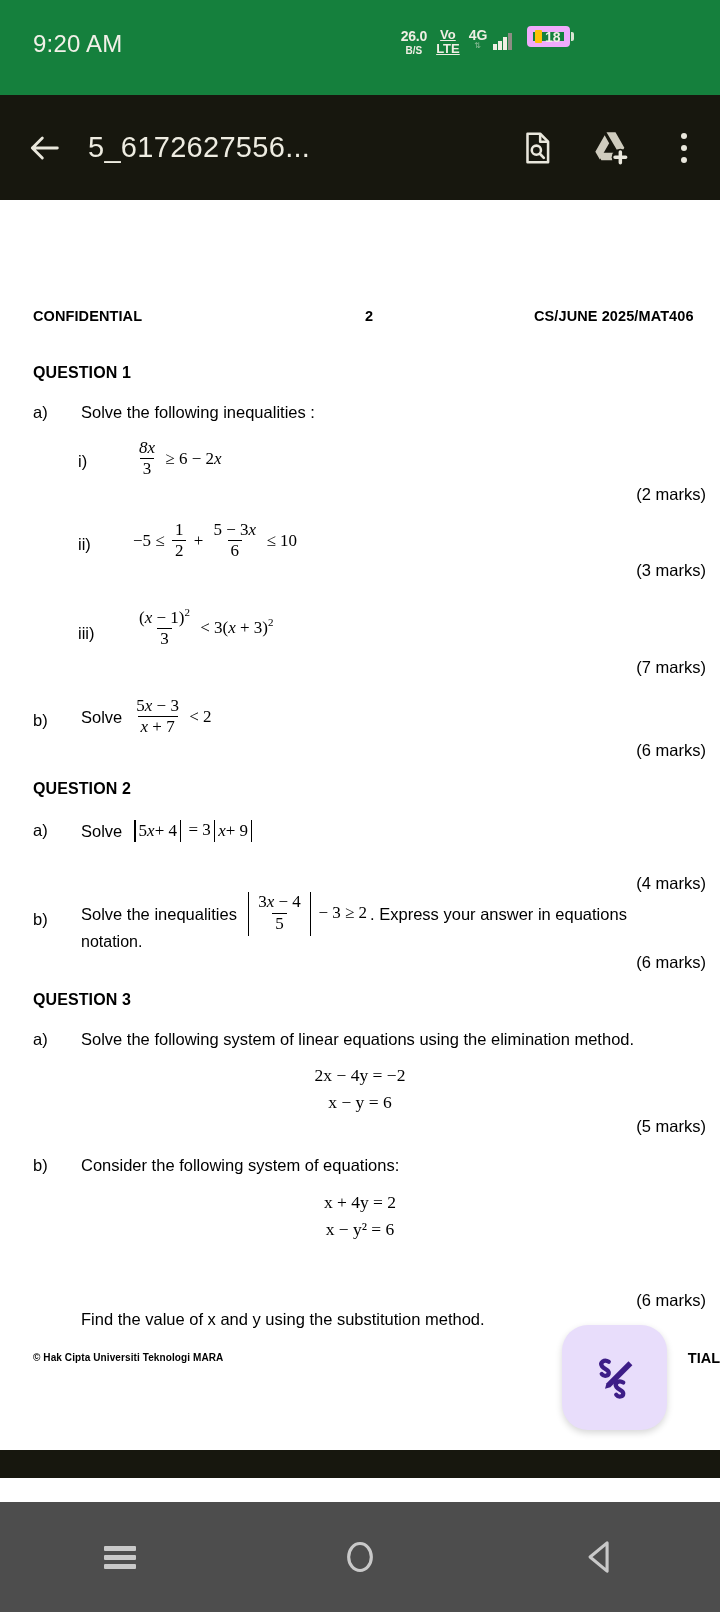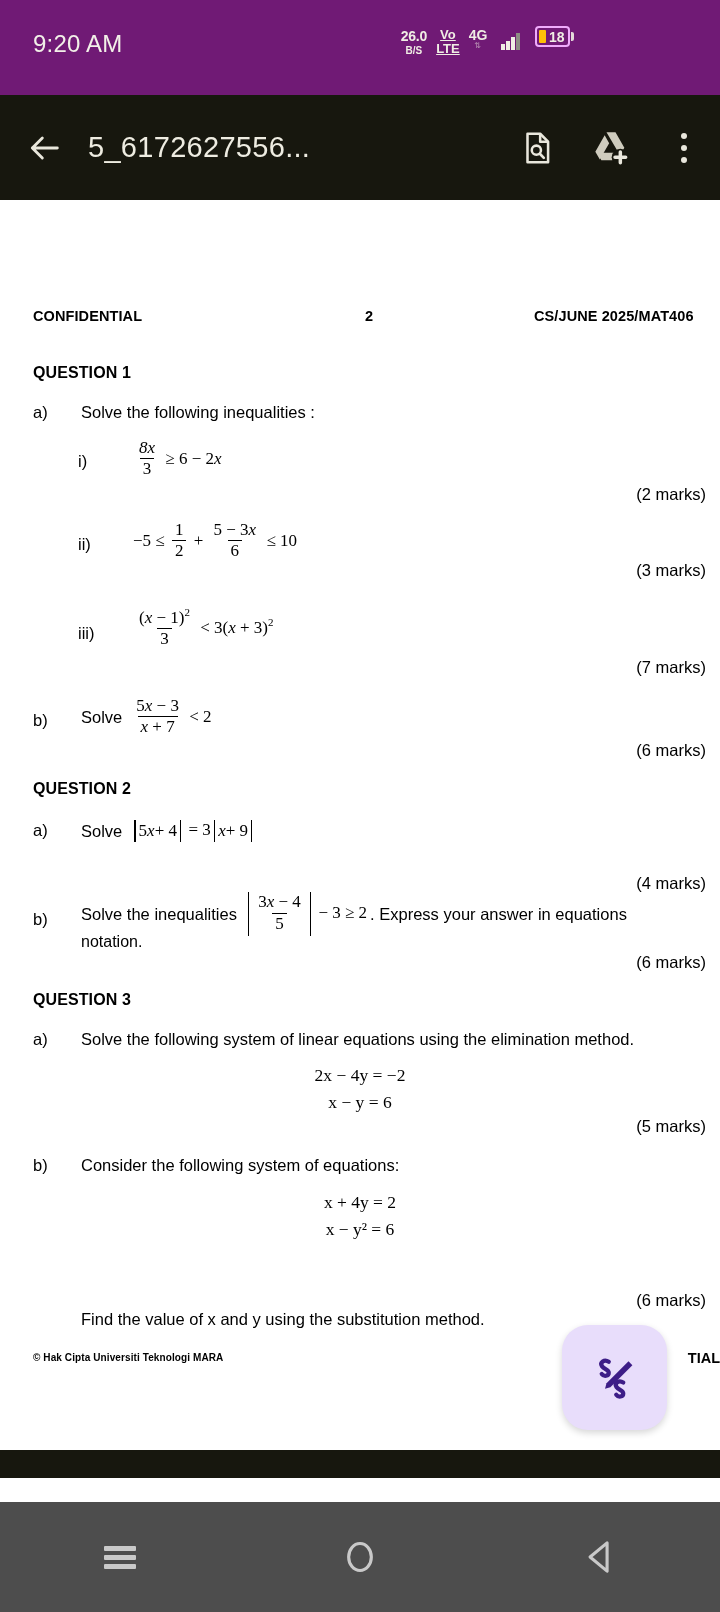--- a/index.html
+++ b/index.html
@@ -7,49 +7,49 @@
   body {
     font-family:"Liberation Sans", sans-serif;
     background:#ffffff;
     overflow:hidden;
     position:relative;
   }
 
   
   #statusbar{
     position:absolute; left:0; top:0; width:720px; height:95px;
-    background:#701a75; color:#f0eee4;
+    background:#15803d; color:#f0eee4;
   }
   #clock{
     position:absolute; left:33px; top:30px;
     font-size:24px; letter-spacing:.2px; color:#f2f0e8;
   }
   #status-right{
     position:absolute; right:146px; top:26px;
     display:flex; align-items:flex-start; gap:9px;
   }
   .net-speed{ text-align:center; line-height:1; padding-top:2px; }
   .net-speed .sp-val{ font-size:14px; font-weight:bold; letter-spacing:-.2px;}
   .net-speed .sp-unit{ font-size:10px; font-weight:bold; margin-top:2px; display:block;}
   .volte{ text-align:center; line-height:1.05; padding-top:2px;text-decoration:underline;}
   .volte span{ display:block; font-size:13px; font-weight:bold; }
-  .fourg-wrap{ display:flex; align-items:flex-end; gap:12px; padding-top:2px;}
+  .fourg-wrap{ display:flex; align-items:flex-end; gap:4px; padding-top:2px;}
   .fourg{ font-size:14px; font-weight:bold; line-height:1; }
   .dataarrows{ font-size:8px; opacity:.55; line-height:1; margin-left:-1px; padding-bottom:1px;}
   .bars{ display:flex; align-items:flex-end; gap:1.5px; height:17px; margin-left:2px; padding-bottom:1px;}
   .bars i{ width:3.5px; background:#f0eee4; display:block; }
   .bars i:nth-child(1){height:6px;}
   .bars i:nth-child(2){height:9px;}
   .bars i:nth-child(3){height:13px;}
   .bars i:nth-child(4){height:17px; background:#8d8d84;}
   .battery{
     margin-left:6px; position:relative; display:flex; align-items:center;
   }
   .batt-body{
-    border:2px solid #f0abfc; border-radius:4px; height:21px;
+    border:6px solid #f0abfc; border-radius:4px; height:21px;
     display:flex; align-items:center; padding:0 3px 0 2px; gap:3px;
   }
   .batt-fill{ width:7px; height:13px; background:#ffc107; border-radius:1px;}
   .batt-num{ font-size:14px; font-weight:bold; line-height:1; }
   .batt-tip{
     width:3px; height:9px; background:#f0eee4; border-radius:0 2px 2px 0; margin-left:1.5px;
     opacity:.9;
   }
 
   

